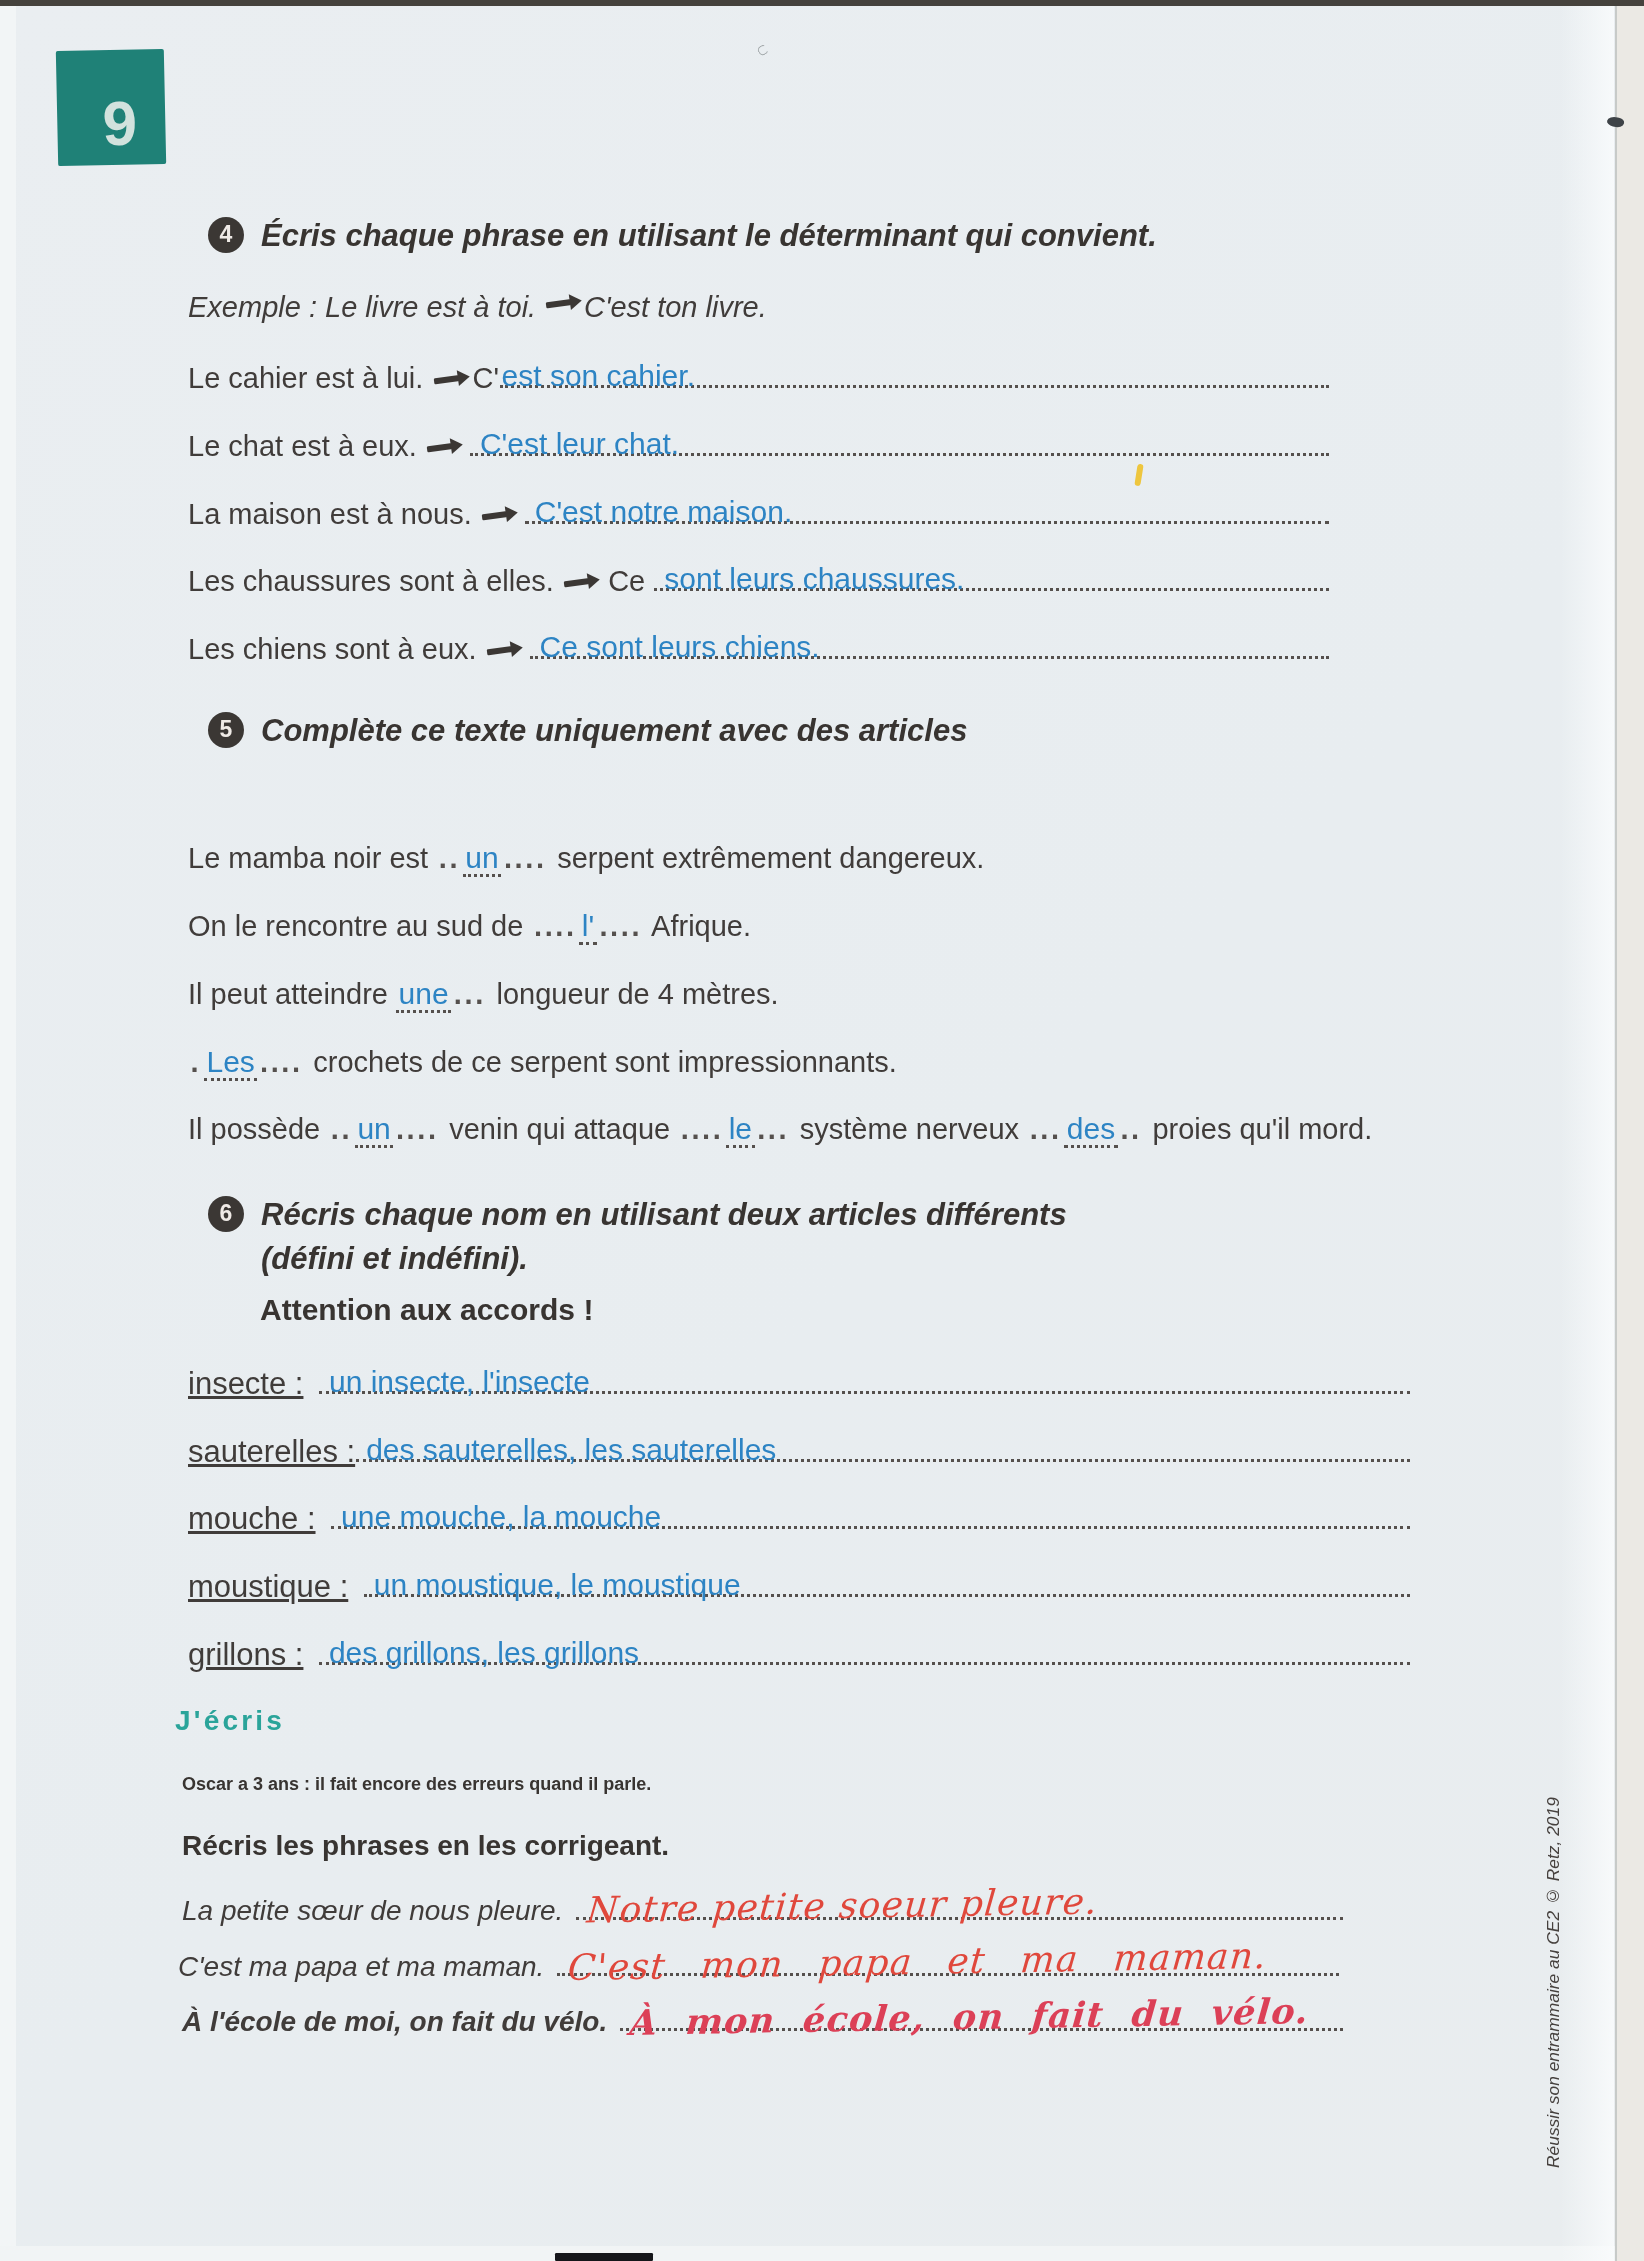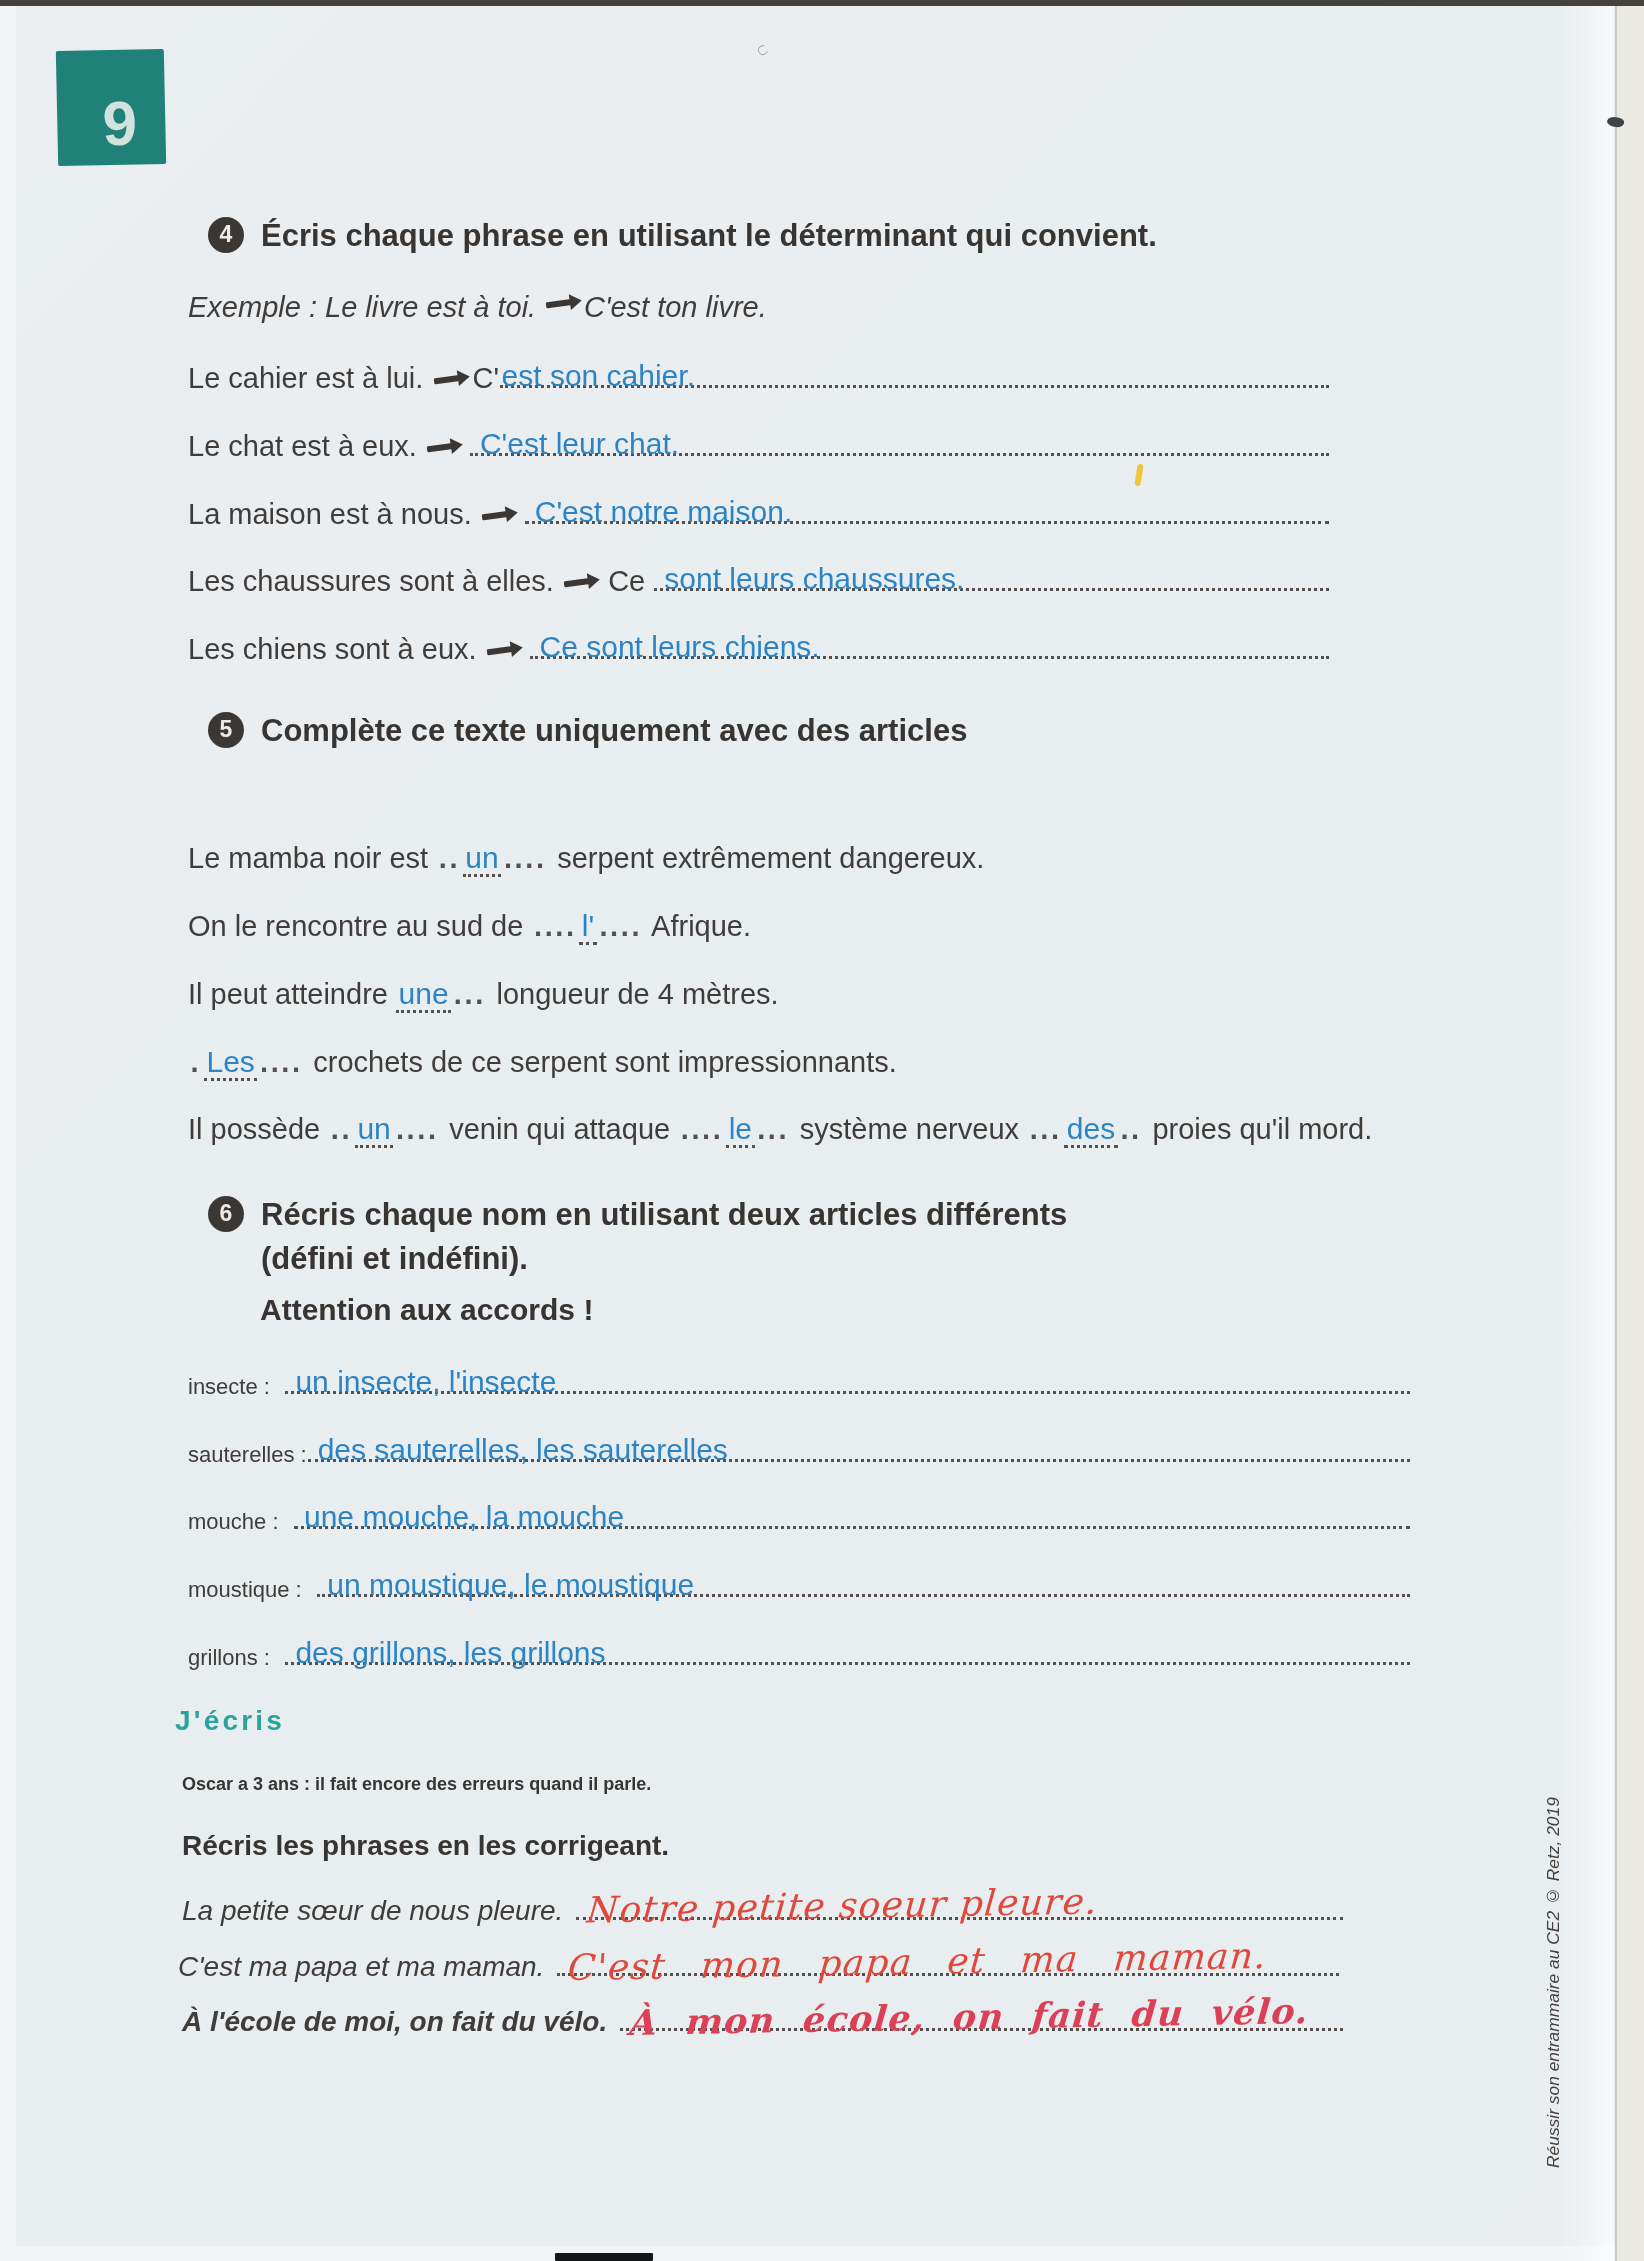--- a/index.html
+++ b/index.html
@@ -18,21 +18,21 @@
   .speck-yellow{left:1136px;top:464px;width:6.4px;height:22px;background:#eec63e;border-radius:3.9px;transform:rotate(9deg);}
   .speck-gray{left:758px;top:45px;width:8.4px;height:8.4px;border:1.9px solid #a2a8aa;border-right-color:transparent;border-radius:50%;transform:rotate(-30deg);}
 
   
   .tab{left:57px;top:50px;width:108px;height:115px;background:#1f8177;transform:rotate(-1.2deg);border-radius:1.9px;display:flex;align-items:flex-end;justify-content:center;}
   .tab .num{color:#d2e2dd;font-size:62px;font-weight:700;line-height:1;padding:0 0 10.3px 17px;}
 
   
   .exheader{display:flex;align-items:flex-start;gap:17px;}
   .circle{flex:0 0 auto;width:36px;height:36px;border-radius:50%;background:#3b3734;color:#efeae6;font-size:23px;font-weight:700;display:flex;align-items:center;justify-content:center;margin-top:2.6px;}
-  .extitle{font-size:31px;font-weight:700;color:#383431;line-height:1.42;}
+  .extitle{font-size:31px;font-weight:700;color:#383431;line-height:1.42;font-style:italic;}
 
   .body-t{font-size:29px;color:#403c3a;}
   .italic{font-style:italic;}
   .bold{font-weight:700;color:#383431;}
 
   
   .arrow{display:inline-block;position:relative;width:24.5px;height:6.4px;background:#3b3734;border-radius:1.3px;margin:0 13px 0 10.3px;vertical-align:middle;transform:translateY(-5.2px) rotate(-8deg);}
   .arrow::after{content:"";position:absolute;right:-11px;top:-5.2px;border-left:12.3px solid #3b3734;border-top:8.4px solid transparent;border-bottom:8.4px solid transparent;}
 
   
@@ -43,21 +43,21 @@
   .leader.tight .ans{left:1.3px;}
   .pfx{margin-left:1.3px;}
   .pfx.gap{margin-left:6.4px;margin-right:3.9px;}
 
   
   .ex5line{font-size:29px;color:#403c3a;white-space:nowrap;}
   .d{color:#55504d;font-weight:700;letter-spacing:2.6px;margin:0 2.6px;}
   .b{color:#2d84c4;font-size:30px;border-bottom:3.9px dotted #55504d;padding:0 2.6px;}
 
   
-  .ex6label{font-size:22px;flex:0 0 auto;}
+  .ex6label{font-size:31px;flex:0 0 auto;text-decoration:underline;}
 
   
   .jecris-head{font-size:28px;font-weight:700;color:#2aa49a;letter-spacing:3.2px;}
   .jprompt{font-size:28px;font-style:italic;flex:0 0 auto;}
   .red-ans{position:absolute;left:10.3px;bottom:-9px;font-family:"DejaVu Serif",serif;font-style:italic;font-size:36px;color:#e0483c;white-space:nowrap;transform:rotate(-1deg) skewX(-6deg);letter-spacing:1.3px;}
   .red-ans.wide{word-spacing:22px;}
   .red-ans.pink{color:#dc4057;font-size:35px;word-spacing:14px;}
 
   
   .credit{left:1540px;top:1767px;width:27px;height:401px;writing-mode:vertical-rl;transform:rotate(180deg);font-size:17.4px;font-style:italic;color:#46413e;display:flex;align-items:center;}

